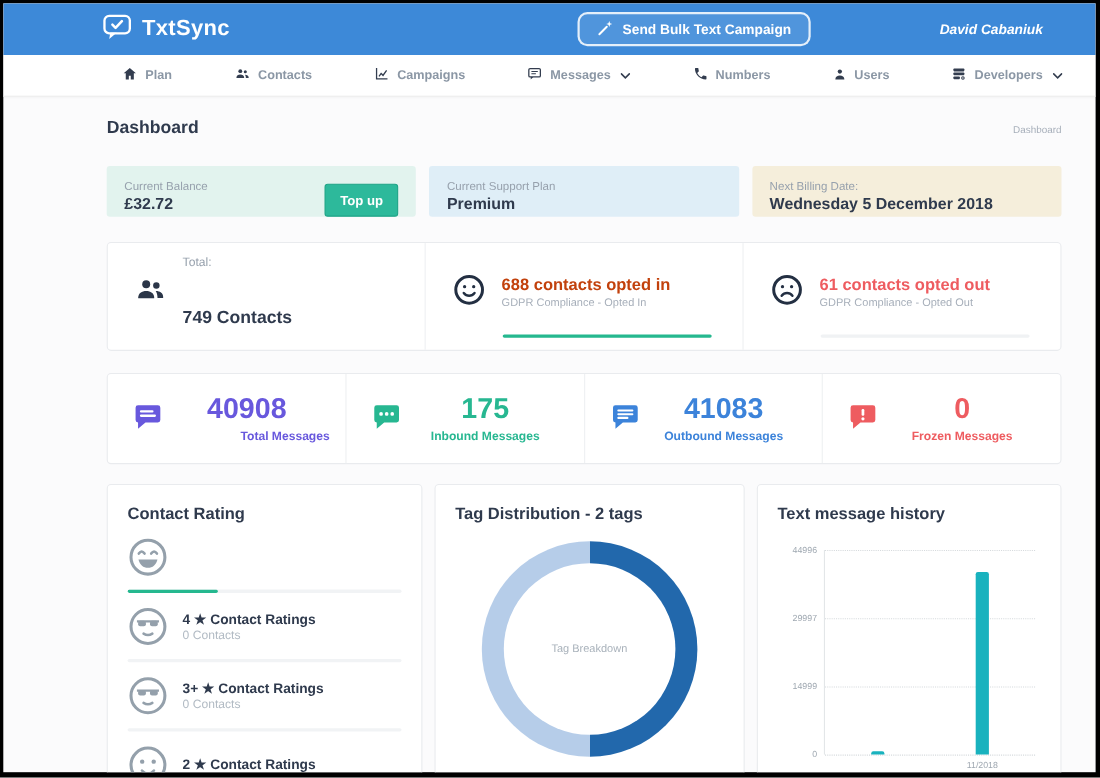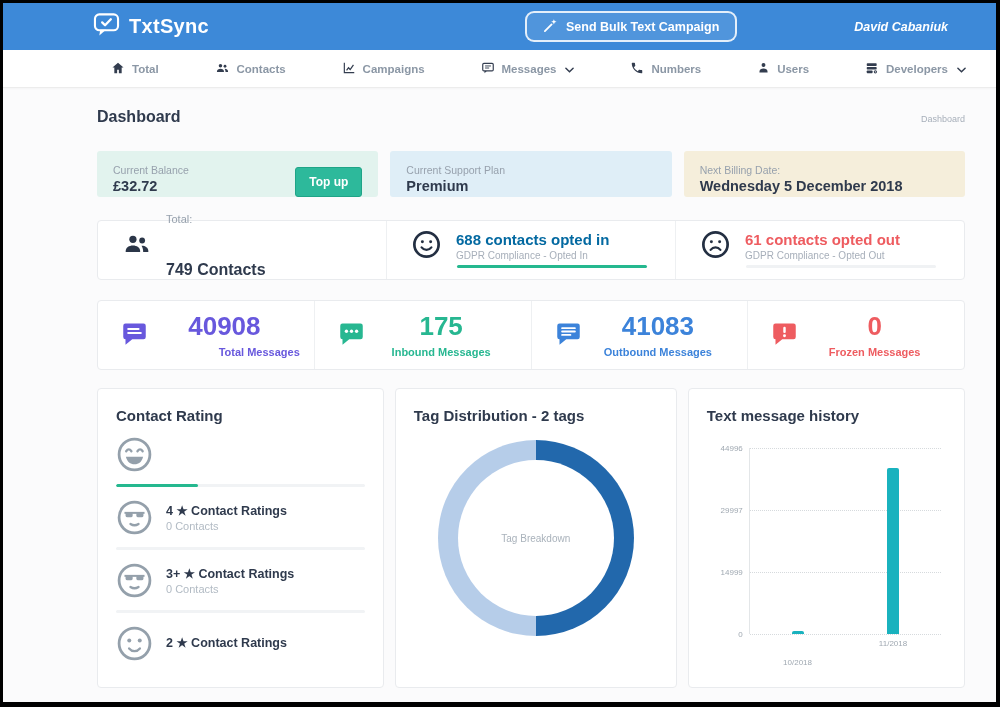--- a/index.html
+++ b/index.html
@@ -33,30 +33,30 @@
   .info-row { display:flex; gap:12px; margin-top:25px; }
   .info-card { flex:1; height:46px; border-radius:3px; padding:13px 16px; position:relative; }
   .info-card.mint { background:#e2f3ee; }
   .info-card.blue { background:#dfeef7; }
   .info-card.tan  { background:#f5eedb; }
   .info-label { font-size:10.5px; color:#97a1ad; }
   .info-value { font-size:14.5px; font-weight:700; color:#2f3a4d; margin-top:2px; }
   .topup-btn { position:absolute; right:16px; top:16px; background:#2db99b; border:1px solid #1fa487;
     color:#fff; font-size:12px; font-weight:700; padding:7px 13px; border-radius:3px; cursor:pointer; }
 
-  .contacts-row { display:flex; margin-top:23px; background:#fff; border:1px solid #e9ebee; border-radius:4px; height:60px; }
+  .contacts-row { display:flex; margin-top:23px; background:#fff; border:1px solid #e9ebee; border-radius:4px; height:99px; }
   .contacts-col { flex:1; position:relative; display:flex; align-items:center; padding:0 24px 8px; gap:14px; }
   .contacts-col + .contacts-col { border-left:1px solid #eef0f2; }
   .c-label { font-size:11px; color:#97a1ad; }
   .c-value { font-size:16px; font-weight:700; color:#2f3a4d;margin-top:36px; }
   .opt-value { font-size:15px; font-weight:700; }
   .opt-caption { font-size:10px; color:#a7afba; margin-top:2px; }
   .underline-bar { position:absolute; left:70px; right:28px; bottom:11px; height:3px; border-radius:2px; background:#f0f2f4; }
 
-  .msg-row { display:flex; margin-top:20px; background:#fff; border:1px solid #e9ebee; border-radius:4px; height:70px; }
+  .msg-row { display:flex; margin-top:20px; background:#fff; border:1px solid #e9ebee; border-radius:4px; height:83px; }
   .msg-col { flex:1; display:flex; align-items:center; padding:0 14px 0 22px; }
   .msg-col + .msg-col { border-left:1px solid #eef0f2; }
   .msg-body { flex:1; text-align:center; }
   .msg-value { font-size:26px; font-weight:700; line-height:1; }
   .msg-label { font-size:11px; font-weight:700; margin-top:7px; }
 
   .panels-row { display:flex; gap:11px; margin-top:18px; align-items:flex-start; }
   .panel { background:#fff; border:1px solid #e9ebee; border-radius:4px; padding:18px; height:300px; }
   .panel-title { font-size:15px; font-weight:700; color:#2f3a4d; }
   .panel.rating { flex:1.04; }
@@ -109,21 +109,21 @@
     <div class="user-name">
       <span>David Cabaniuk</span>
     </div>
   </div>
 
   <div class="nav">
     <div class="nav-item">
       <span><svg width="14" height="14" viewBox="0 0 24 24" fill="currentColor">
               <path d="M12 3l9.5 8.2h-3.2V21h-4.8v-6h-3v6H5.7v-9.8H2.5z"></path>
             </svg></span>
-      <span>Total</span>
+      <span>Plan</span>
     </div>
     <div class="nav-item">
       <span><svg width="15" height="14" viewBox="0 0 24 24" fill="currentColor">
               <circle cx="8.5" cy="8" r="3"></circle>
               <path d="M2.5 18c0-3 2.7-4.7 6-4.7s6 1.7 6 4.7v.7h-12z"></path>
               <circle cx="16.3" cy="9" r="2.4"></circle>
               <path d="M15.8 13.5c3-.1 5.7 1.5 5.7 4.3v.9h-4.3c0-2-.4-3.8-1.4-5.2z"></path>
             </svg></span>
       <span>Contacts</span>
     </div>
@@ -214,21 +214,21 @@
       <div class="contacts-col">
         <span style="color:#232f42">
           <svg width="31" height="31" viewBox="0 0 24 24" fill="none" stroke="currentColor">
                 <circle cx="12" cy="12" r="9.4" stroke-width="2.1"></circle>
                 <circle cx="8.8" cy="9.8" r="1.15" fill="currentColor" stroke="none"></circle>
                 <circle cx="15.2" cy="9.8" r="1.15" fill="currentColor" stroke="none"></circle>
                 <path d="M8.2 14.2c1 1.3 2.3 2 3.8 2s2.8-.7 3.8-2" stroke-width="1.7" stroke-linecap="round"></path>
               </svg>
         </span>
         <div>
-          <div class="opt-value" style="color: #0369a1;">688 contacts opted in</div>
+          <div class="opt-value" style="color: #c2410c;">688 contacts opted in</div>
           <div class="opt-caption">GDPR Compliance - Opted In</div>
         </div>
         <div class="underline-bar" style="background: rgb(37, 184, 143);"></div>
       </div>
       <div class="contacts-col">
         <span style="color:#232f42">
           <svg width="31" height="31" viewBox="0 0 24 24" fill="none" stroke="currentColor">
                 <circle cx="12" cy="12" r="9.4" stroke-width="2.1"></circle>
                 <circle cx="8.8" cy="9.8" r="1.15" fill="currentColor" stroke="none"></circle>
                 <circle cx="15.2" cy="9.8" r="1.15" fill="currentColor" stroke="none"></circle>

